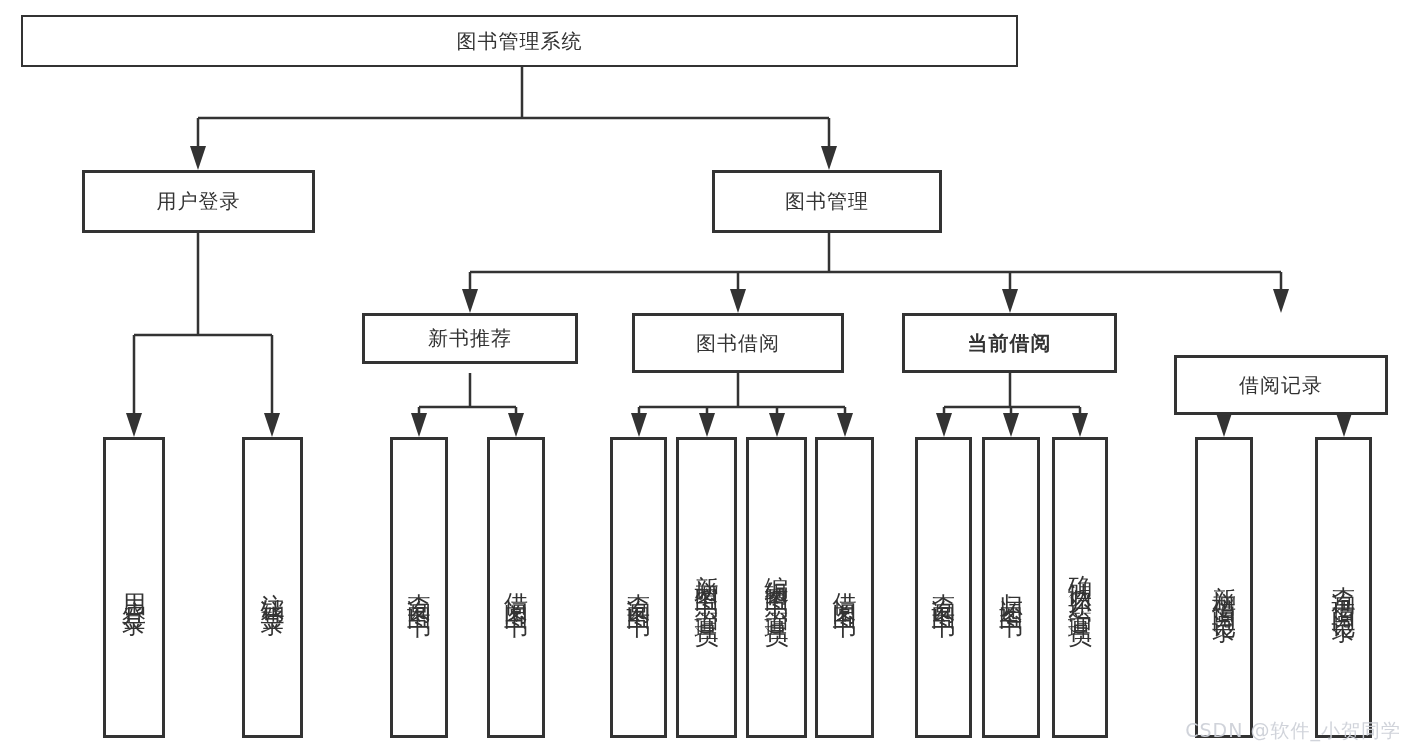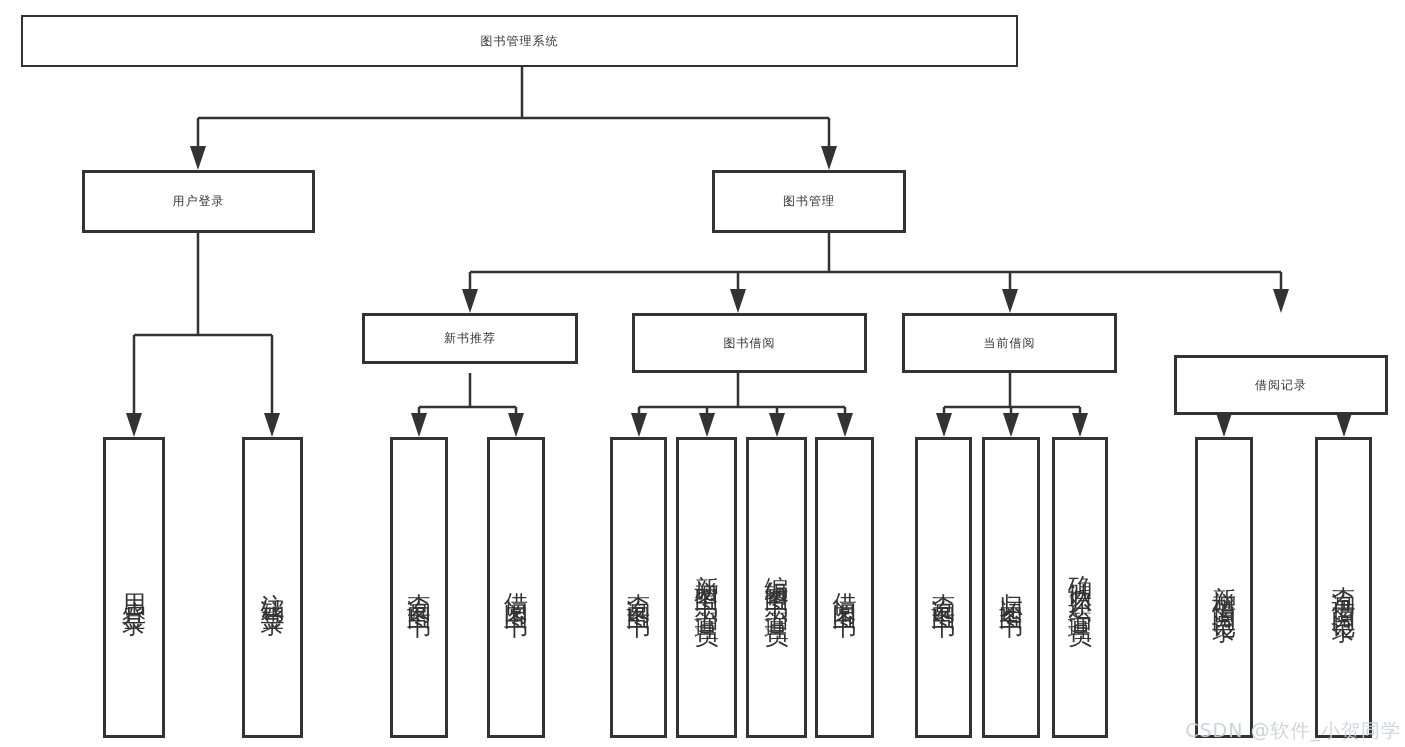--- a/index.html
+++ b/index.html
@@ -23,37 +23,37 @@
     position: absolute;
     box-sizing: border-box;
     border: 3px solid #333333;
     background: #ffffff;
     color: #333333;
     display: flex;
     align-items: center;
     justify-content: center;
     text-align: center;
   }
-  .box.h { font-size: 12px; letter-spacing: 1px; }
+  .box.h { font-size: 20px; letter-spacing: 1px; }
   .box.root { border-width: 2px; }
   .leaf span {
     writing-mode: vertical-rl;
     text-orientation: mixed;
     font-size: 24px;
     line-height: 1;
     letter-spacing: 7px;
     white-space: nowrap;
   }
   
   .root        { left: 21px;   top: 15px;  width: 997px; height: 52px; }
   .n-login     { left: 82px;   top: 170px; width: 233px; height: 63px; }
-  .n-mgmt      { left: 712px;  top: 170px; width: 194px; height: 63px; }
+  .n-mgmt      { left: 712px;  top: 170px; width: 230px; height: 63px; }
   .n-newbook   { left: 362px;  top: 313px; width: 216px; height: 51px; }
-  .n-borrow    { left: 632px;  top: 313px; width: 235px; height: 60px; }
-  .n-current   { left: 902px;  top: 313px; width: 215px; height: 60px; }
+  .n-borrow    { left: 632px;  top: 313px; width: 212px; height: 60px; }
+  .n-current   { left: 902px;  top: 313px; width: 215px; height: 60px; font-weight: bold; }
   .n-record    { left: 1174px; top: 313px; width: 214px; height: 60px; margin-top: 42px; }
   .leaf        { top: 437px; height: 301px; }
   .f1  { left: 103px;  width: 62px; }
   .f2  { left: 242px;  width: 61px; }
   .f3  { left: 390px;  width: 58px; }
   .f4  { left: 487px;  width: 58px; }
   .f5  { left: 610px;  width: 57px; }
   .f6  { left: 676px;  width: 61px; }
   .f7  { left: 746px;  width: 61px; }
   .f8  { left: 815px;  width: 59px; }

